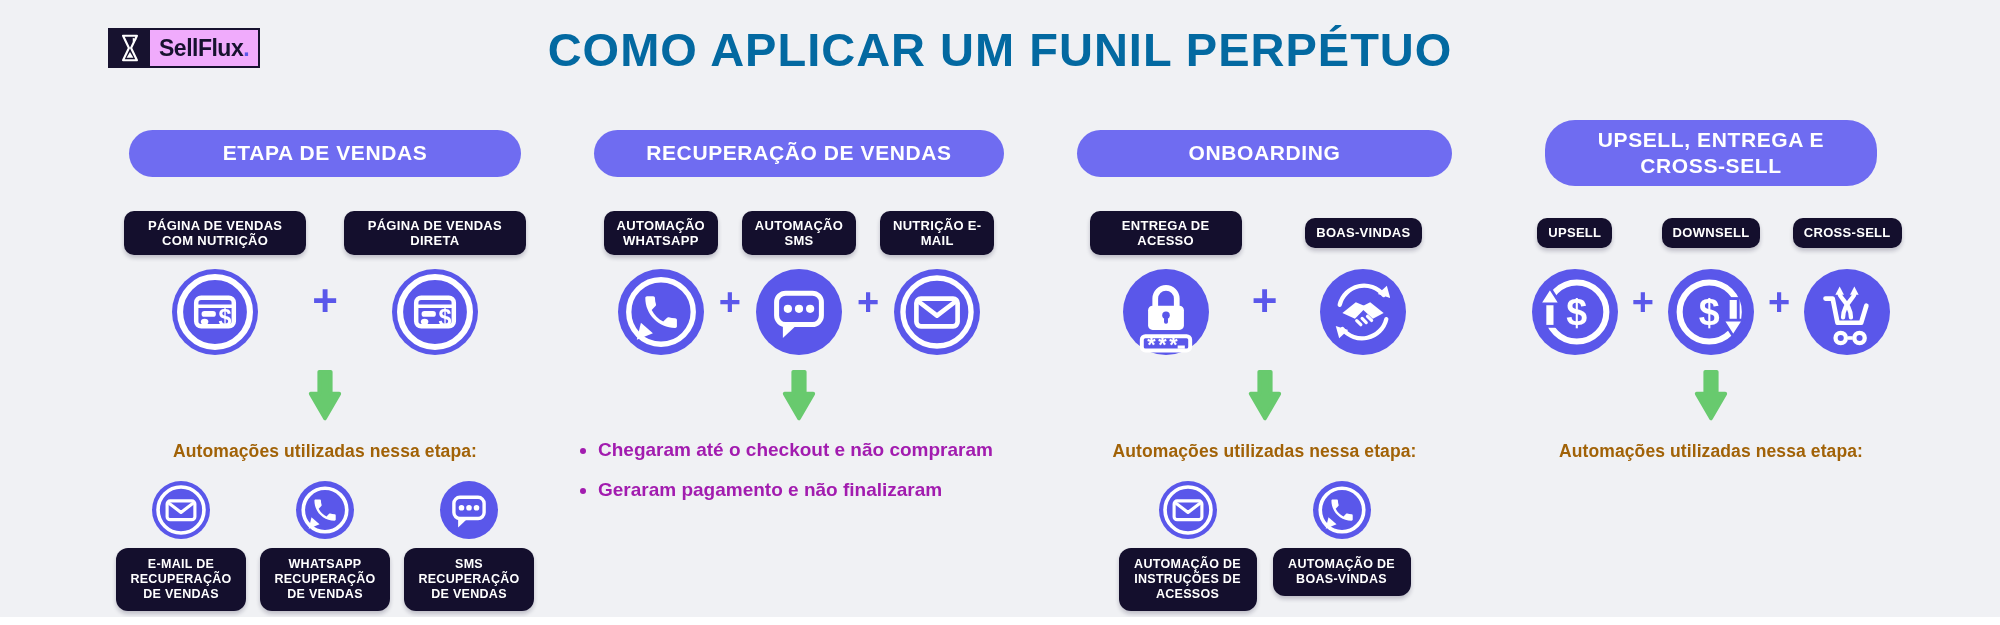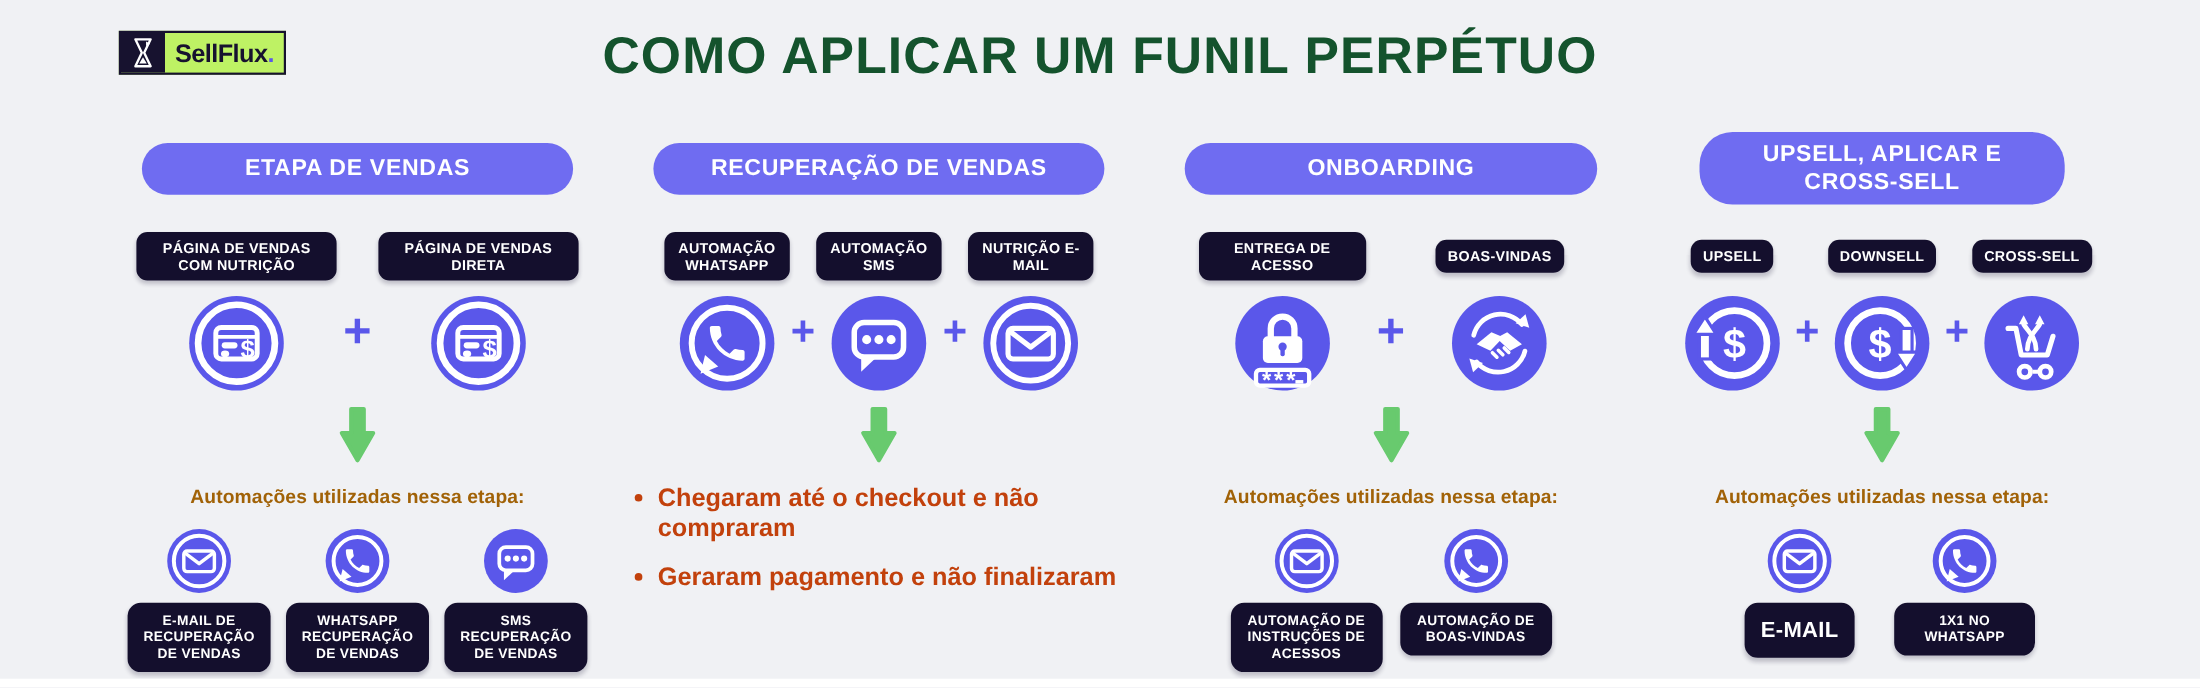--- a/index.html
+++ b/index.html
@@ -3,26 +3,26 @@
 <meta charset="utf-8">
 <style>
   html,body{margin:0;padding:0;}
   body{
     width:2000px;height:625px;position:relative;overflow:hidden;
     background:#f0f1f4;
     font-family:"Liberation Sans",sans-serif;
   }
   
   .logo{position:absolute;left:108px;top:28px;display:flex;align-items:stretch;
-        border:2px solid #17122f;background:#bef264;height:40px;box-sizing:border-box;}
+        border:2px solid #17122f;background:#f0abfc;height:40px;box-sizing:border-box;}
   .logo-box{width:40px;background:#17122f;display:flex;align-items:center;justify-content:center;}
   .logo-text{padding:0 9px;font-weight:bold;font-size:23px;color:#17122f;display:flex;align-items:center;letter-spacing:-0.5px;}
   .logo-dot{color:#5b57e8;}
   .title{position:absolute;left:0;right:0;top:22px;text-align:center;
-         font-size:47px;font-weight:800;color:#14532d;letter-spacing:1px;}
+         font-size:47px;font-weight:800;color:#0369a1;letter-spacing:1px;}
 
   
   .columns{position:absolute;top:103px;left:129px;right:103px;display:flex;justify-content:space-between;}
   .col{display:flex;flex-direction:column;align-items:center;}
   .col1{width:392px}.col2{width:410px}.col3{width:375px}.col4{width:372px}
 
   .pill-slot{height:100px;width:100%;display:flex;align-items:center;justify-content:center;}
   .pill{background:#6f6cf1;color:#fff;font-weight:bold;font-size:21px;letter-spacing:.6px;
         border-radius:30px;min-height:47px;width:100%;box-sizing:border-box;
         display:flex;align-items:center;justify-content:center;text-align:center;
@@ -53,21 +53,21 @@
   .col1 .bottom-units{gap:14px}.col3 .bottom-units{gap:16px}.col4 .bottom-units{gap:22px}
   .bunit{display:flex;flex-direction:column;align-items:center;}
   .col1 .bunit{width:130px}.col3 .bunit{width:138px}.col4 .bunit{width:128px}
   .badge2{background:#140f2d;color:#fff;font-weight:bold;font-size:12.5px;line-height:1.2;
           letter-spacing:.3px;border-radius:12px;padding:9px 10px;text-align:center;margin-top:9px;
           min-width:112px;box-sizing:border-box;box-shadow:0 3px 4px rgba(20,15,45,.22);}
   .badge2-large{font-size:20px;padding:13px 14px;min-width:100px;border-radius:12px;}
   .col4 .badge2{min-height:48px;display:flex;align-items:center;justify-content:center;}
 
   .bullets{width:430px;margin:10px 0 0 0;padding:4px 0 0 28px;
-           font-weight:bold;font-size:23px;color:#c2410c;line-height:1.18;}
+           font-weight:bold;font-size:19px;color:#a21caf;line-height:1.18;}
   .bullets li{margin-bottom:18px;}
 
   .bottom-strip{position:absolute;left:0;right:0;bottom:0;height:8px;background:#ffffff;}
 </style>
 </head>
 <body>
 
 <div class="logo">
   <div class="logo-box">
     <svg width="26" height="32" viewBox="0 0 24 30">
@@ -285,21 +285,21 @@
     <path transform="translate(12.3,12.3) scale(0.98)" fill="#fff" d="M6.62 10.79c1.44 2.83 3.76 5.14 6.59 6.59l2.2-2.21c.27-.27.67-.36 1.02-.24 1.12.37 2.33.57 3.57.57.55 0 1 .45 1 1V20c0 .55-.45 1-1 1-9.39 0-17-7.61-17-17 0-.55.45-1 1-1h3.5c.55 0 1 .45 1 1 0 1.25.2 2.45.57 3.57.11.35.03.74-.25 1.02l-2.2 2.2z"></path>
   </svg>
           </div>
         <div class="badge2">AUTOMAÇÃO DE BOAS-VINDAS</div>
       </div>
     </div>
   </div>
 
   <div class="col col4">
     <div class="pill-slot">
-        <div class="pill">UPSELL, APLICAR E CROSS-SELL</div>
+        <div class="pill">UPSELL, ENTREGA E CROSS-SELL</div>
       </div>
     <div class="units">
       <div class="unit">
         <div class="badge-slot">
             <div class="badge">UPSELL</div>
           </div>
         <div class="circle">
             <svg viewBox="0 0 48 48">
     <circle cx="25" cy="24" r="16.5" fill="none" stroke="#fff" stroke-width="3.4"></circle>
     <text x="25" y="31.5" font-size="21" font-weight="bold" fill="#fff" text-anchor="middle" font-family="Liberation Sans,sans-serif">$</text>
@@ -340,39 +340,17 @@
   </svg>
           </div>
       </div>
     </div>
     <div class="arrow-slot">
         <span style="width:38px;height:56px;display:block"><svg viewBox="0 0 40 56">
     <path d="M14 3 h12 v23 h9 L20 52 L5 26 h9 Z" fill="#68ca6e" stroke="#68ca6e" stroke-width="4" stroke-linejoin="round"></path>
   </svg></span>
       </div>
     <div class="label-slot">Automações utilizadas nessa etapa:</div>
-    <div class="bottom-units">
-      <div class="bunit">
-        <div class="scircle">
-            <svg viewBox="0 0 48 48">
-    <circle cx="24" cy="24" r="19" fill="none" stroke="#fff" stroke-width="3"></circle>
-    <rect x="12.5" y="16.5" width="23" height="15.5" rx="2.5" fill="none" stroke="#fff" stroke-width="2.6"></rect>
-    <path d="M13.5 18 L24 26 L34.5 18" fill="none" stroke="#fff" stroke-width="2.6" stroke-linejoin="round" stroke-linecap="round"></path>
-  </svg>
-          </div>
-        <div class="badge2 badge2-large">E-MAIL</div>
-      </div>
-      <div class="bunit">
-        <div class="scircle">
-            <svg viewBox="0 0 48 48">
-    <circle cx="24" cy="24" r="18" fill="none" stroke="#fff" stroke-width="3"></circle>
-    <polygon points="10.5,39.5 12.8,30 19.5,35.8" fill="#fff"></polygon>
-    <path transform="translate(12.3,12.3) scale(0.98)" fill="#fff" d="M6.62 10.79c1.44 2.83 3.76 5.14 6.59 6.59l2.2-2.21c.27-.27.67-.36 1.02-.24 1.12.37 2.33.57 3.57.57.55 0 1 .45 1 1V20c0 .55-.45 1-1 1-9.39 0-17-7.61-17-17 0-.55.45-1 1-1h3.5c.55 0 1 .45 1 1 0 1.25.2 2.45.57 3.57.11.35.03.74-.25 1.02l-2.2 2.2z"></path>
-  </svg>
-          </div>
-        <div class="badge2">1X1 NO WHATSAPP</div>
-      </div>
-    </div>
   </div>
 
 </div>
 
 <div class="bottom-strip"></div>
 
 </body></html>

